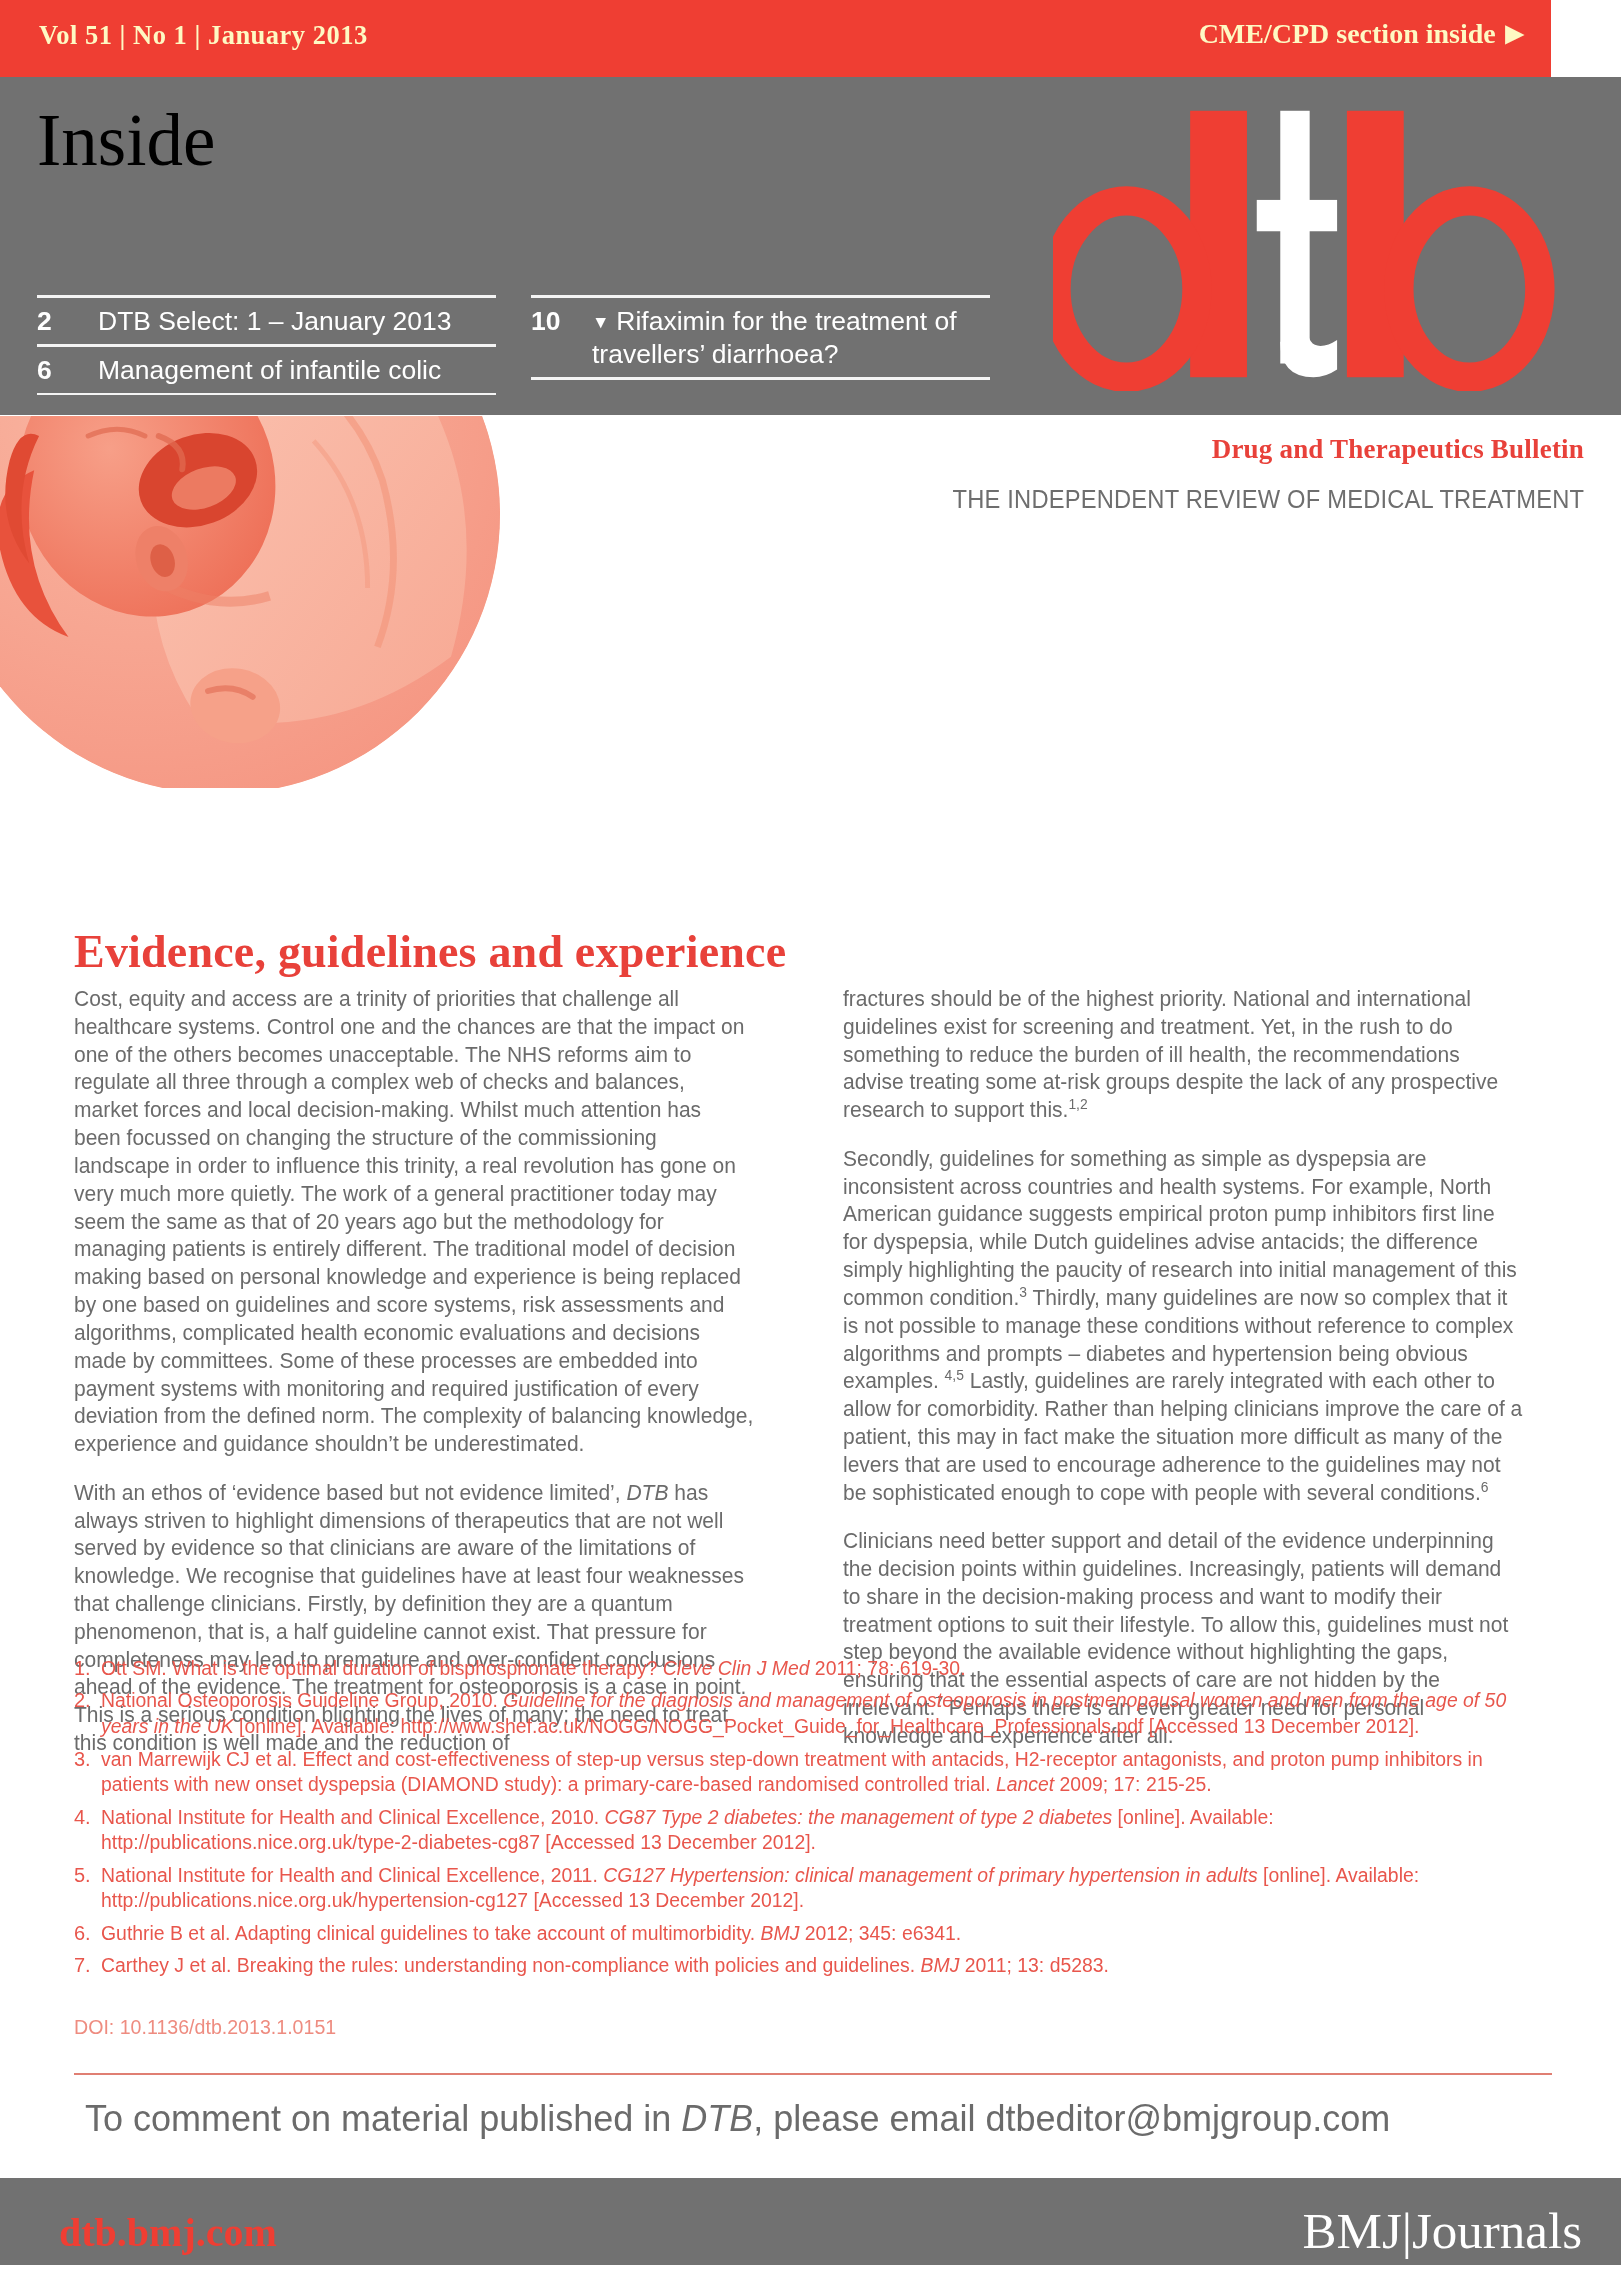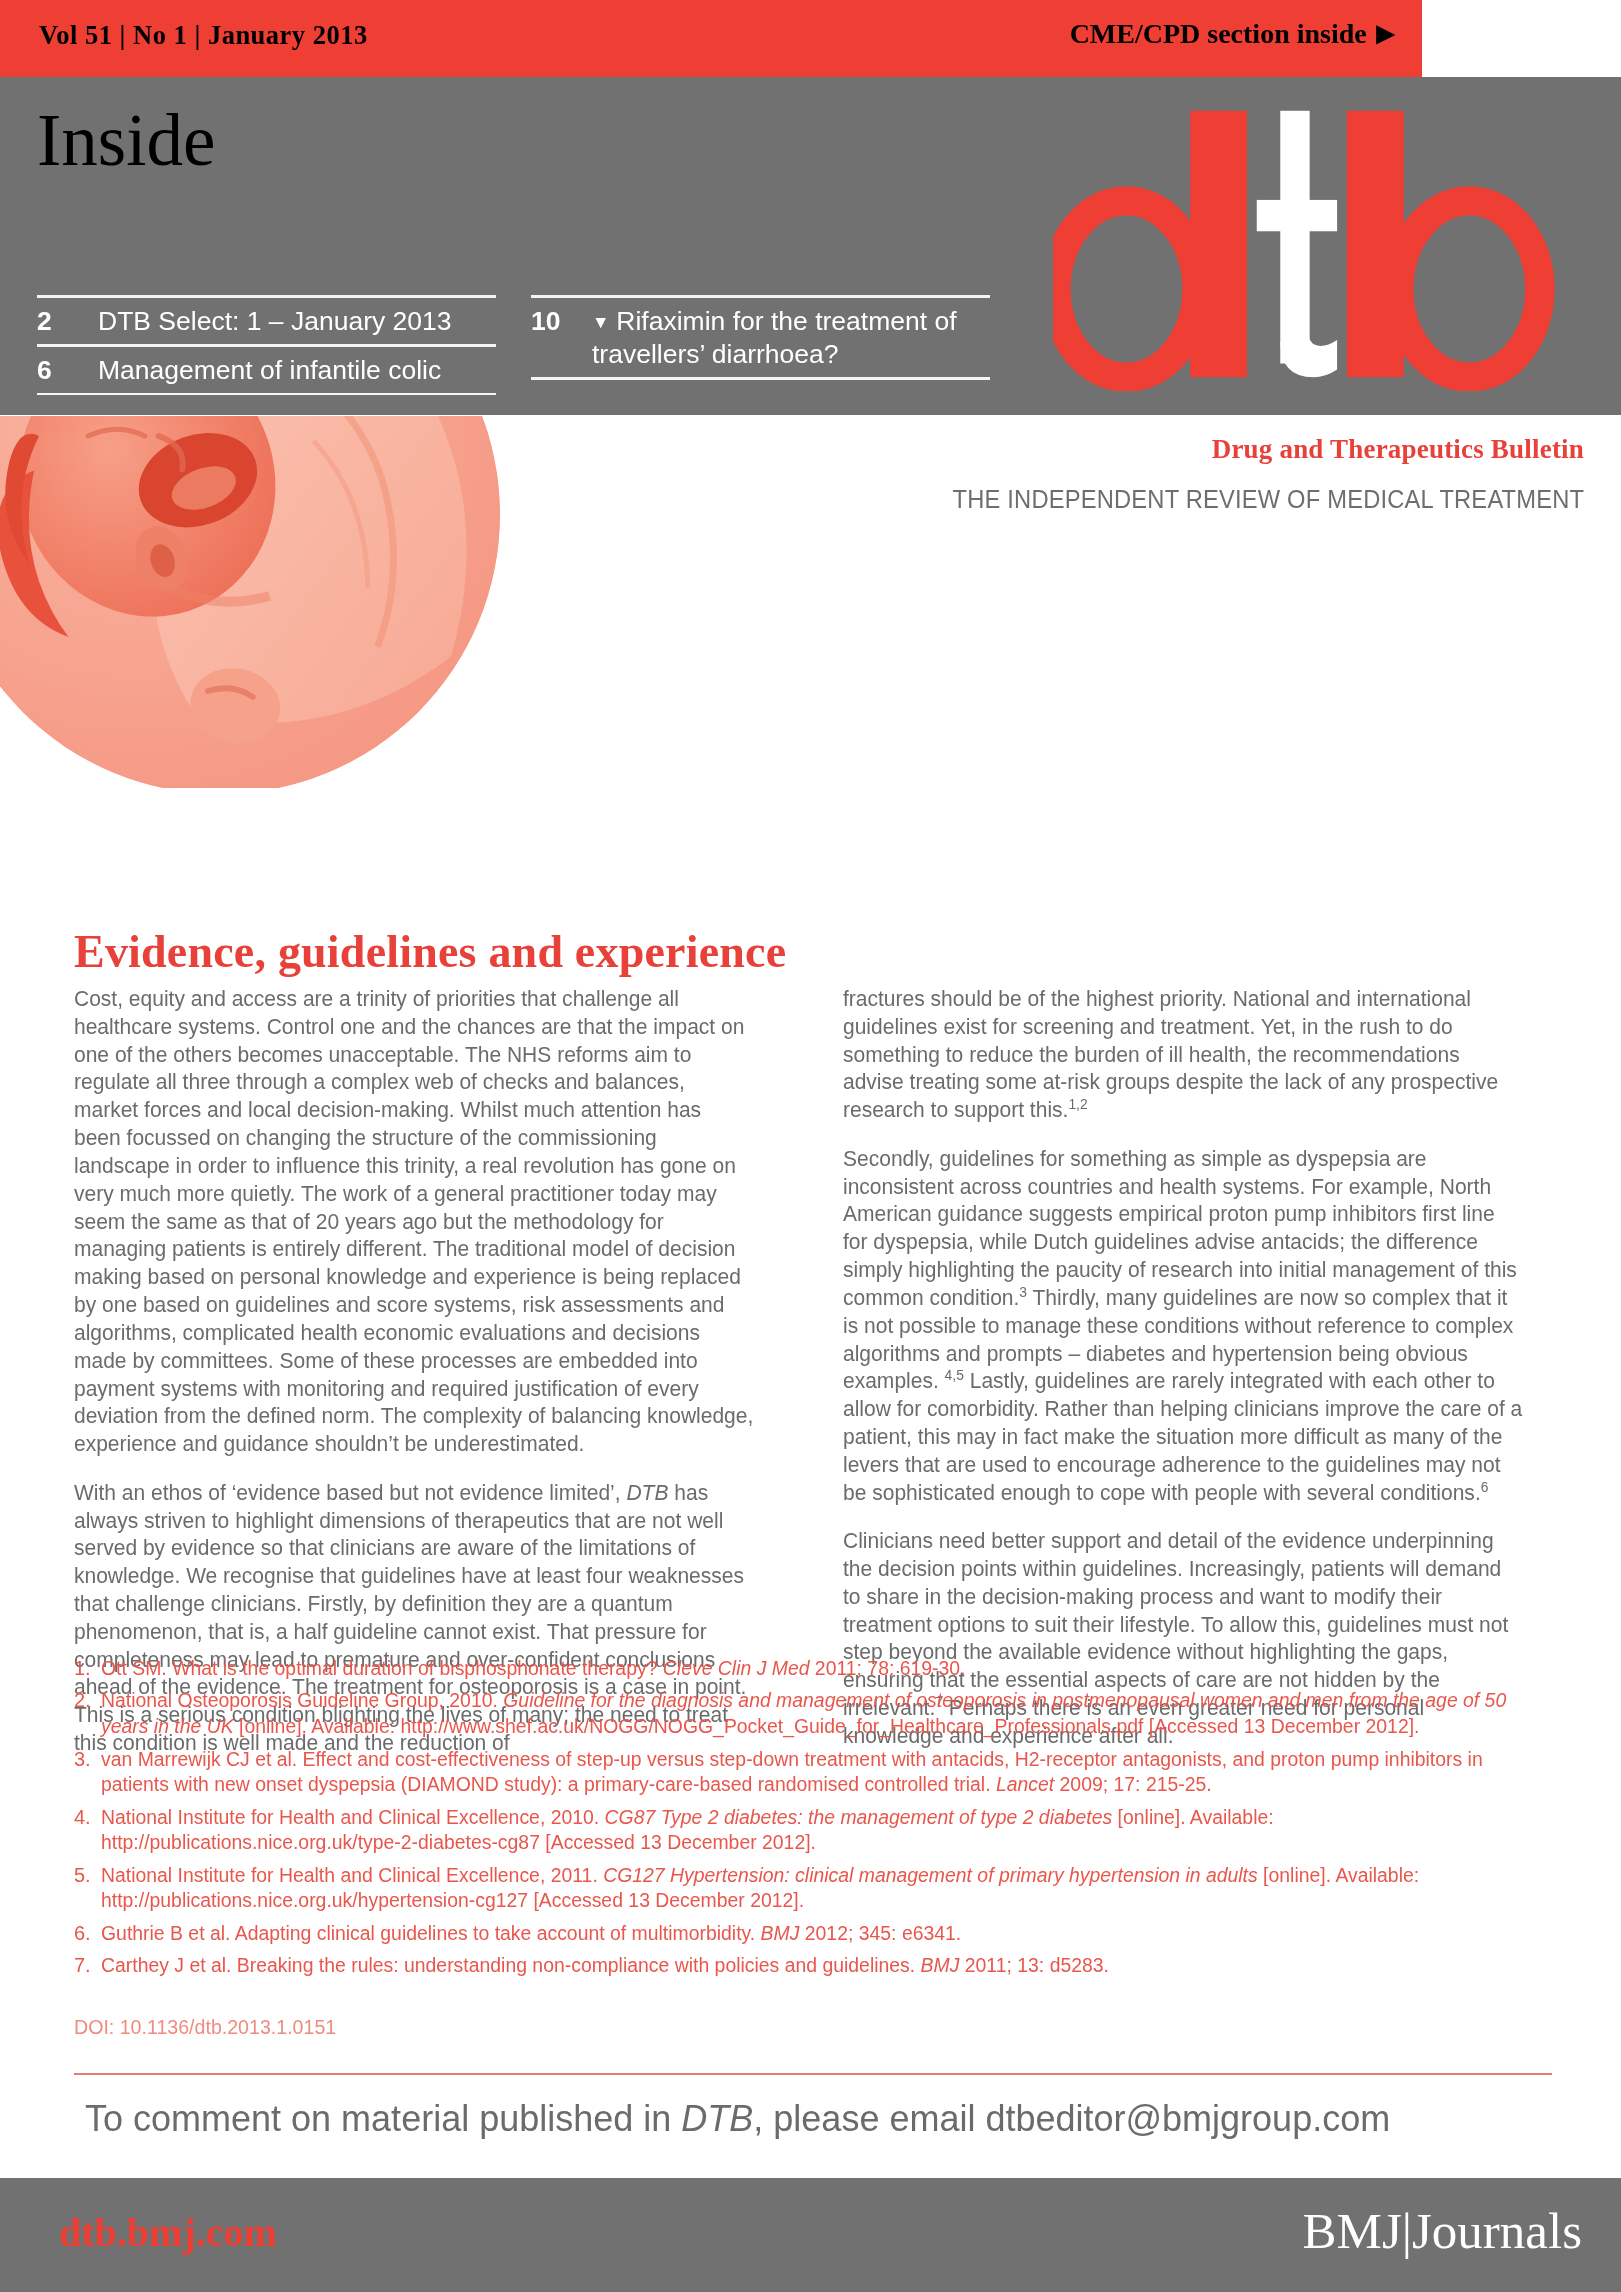--- a/index.html
+++ b/index.html
@@ -12,23 +12,23 @@
     height: 2293px;
     position: relative;
     font-family: "Liberation Sans", sans-serif;
     overflow: hidden;
   }
 
   
   .top-banner {
     position: absolute;
     left: 0; top: 0;
-    width: 1422px; height: 77px;
+    width: 1551px; height: 77px;
     background: #EF3E33;
-    color: #000000;
+    color: #fef9c3;
   }
   .issue-line {
     position: absolute;
     left: 39px; top: 19.6px;
     font-family: "Liberation Serif", serif;
     font-weight: bold;
     font-size: 26.5px;
     letter-spacing: 0.5px;
     white-space: nowrap;
   }
@@ -231,21 +231,21 @@
     font-size: 36px;
     white-space: nowrap;
     margin-left: 11px;
   }
   .footer-comment i { font-style: italic; }
 
   
   .bottom-bar {
     position: absolute;
     left: 0; top: 2178px;
-    width: 1621px; height: 115px;
+    width: 1621px; height: 87px;
     background: #717171;
   }
   .bottom-url {
     position: absolute;
     left: 59px; top: 31px;
     color: #EF3E33;
     font-family: "Liberation Serif", serif;
     font-weight: bold;
     font-size: 40px;
   }

